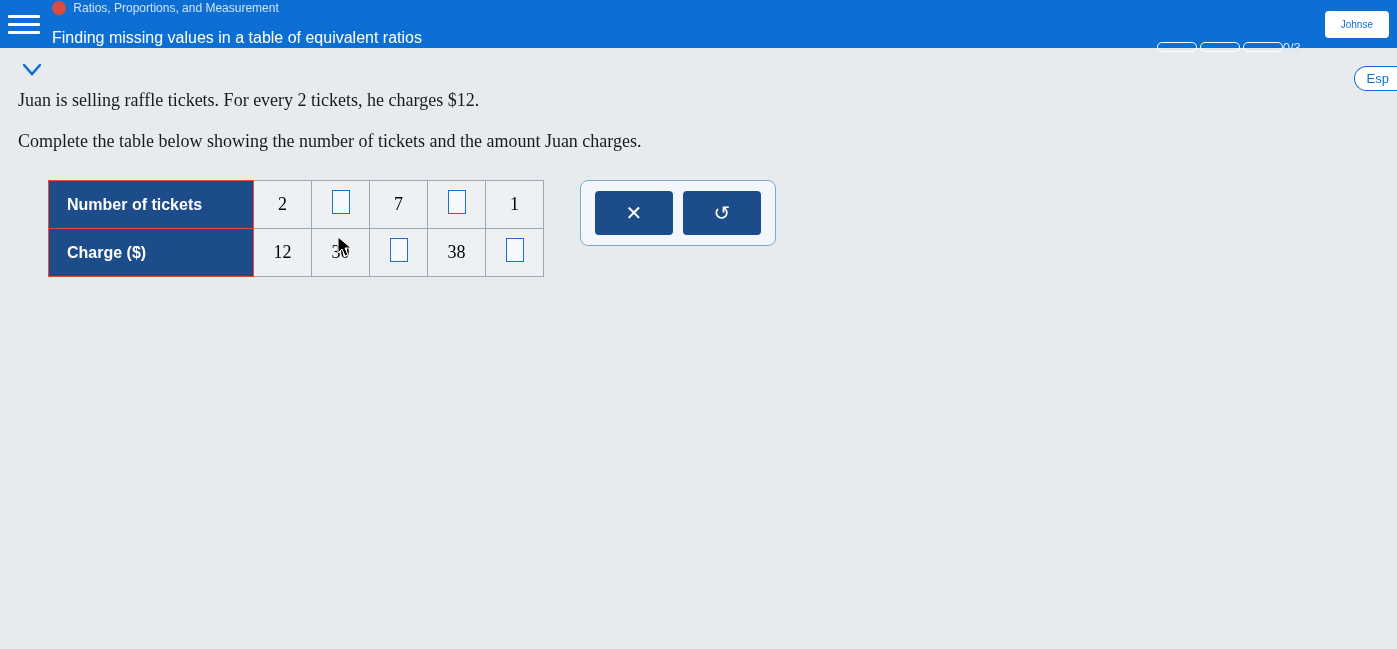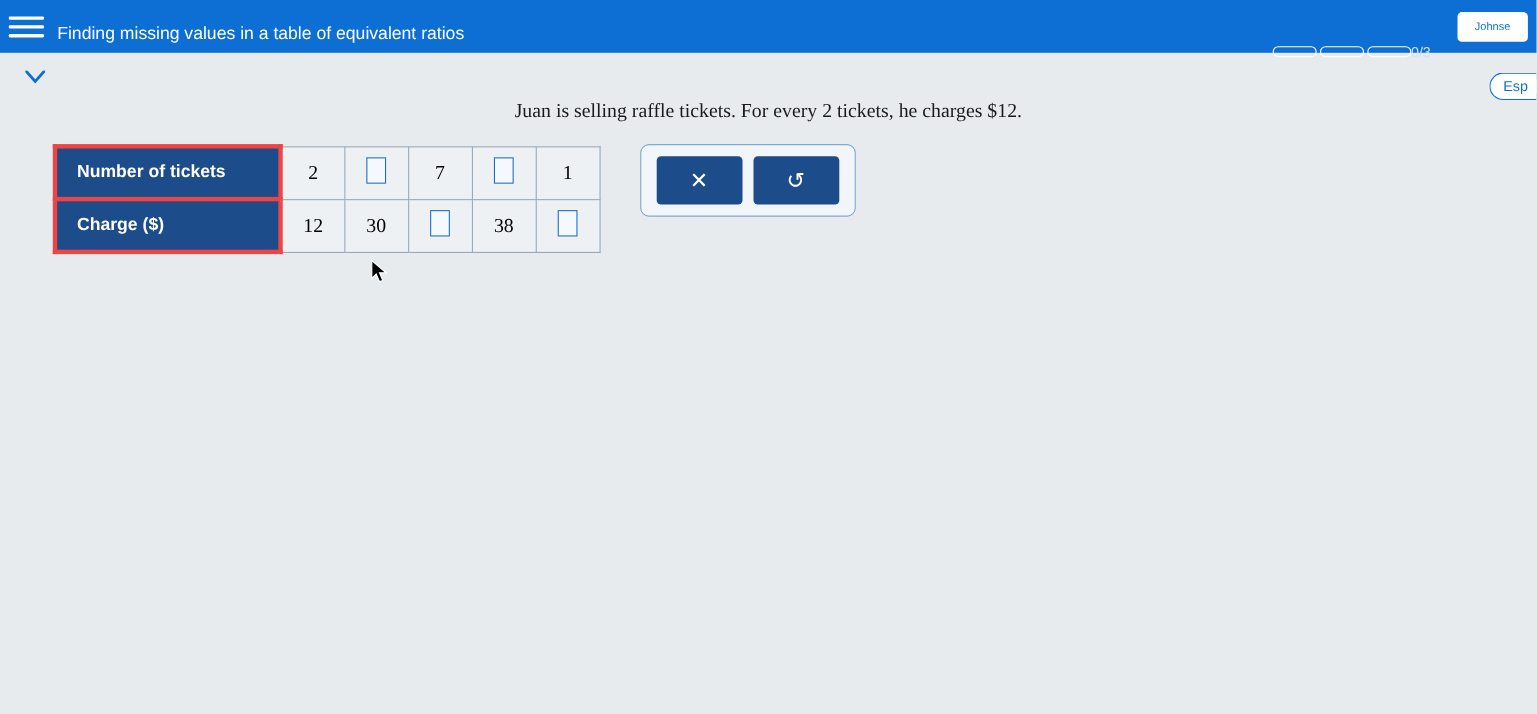--- a/index.html
+++ b/index.html
@@ -111,21 +111,20 @@
       font-size: 13px;
       color: #0d6fd4;
       background: white;
       cursor: pointer;
     }
     .problem-text {
       font-size: 18px;
       color: #1a1a1a;
       margin: 8px 0 20px 0;
       font-family: Georgia, serif;
-      text-align: center;
     }
     .problem-text .math {
       font-family: Georgia, serif;
     }
     .instruction {
       font-size: 18px;
       color: #1a1a1a;
       margin-bottom: 28px;
       font-family: Georgia, serif;
     }
@@ -138,21 +137,21 @@
     table.ratio {
       border-collapse: collapse;
     }
     table.ratio th {
       background: #1d4c8a;
       color: white;
       font-weight: bold;
       text-align: left;
       padding: 2px 18px;
       font-size: 16px;
-      border: 4px solid #ef4444;
+      border: 1px solid #ef4444;
       width: 205px;
     }
     table.ratio td {
       border: 1px solid #9aaabb;
       text-align: center;
       font-size: 18px;
       width: 58px;
       height: 48px;
       font-family: Georgia, serif;
       background: #eef1f3;
@@ -196,20 +195,24 @@
 </head>
 <body>
 
 <div class="header">
   <div class="hamburger">
     <span></span>
       <span></span>
       <span></span>
   </div>
   <div>
+    <div class="breadcrumb">
+      <span class="bc-dot"></span>
+      <span>Ratios, Proportions, and Measurement</span>
+    </div>
     <div class="lesson-title">Finding missing values in a table of equivalent ratios</div>
   </div>
   <div class="header-mid"></div>
   <div class="progress-wrap">
     <div class="progress-pills">
       <div class="pill"></div>
       <div class="pill"></div>
       <div class="pill"></div>
     </div>
     <span class="progress-count">0/3</span>
@@ -222,20 +225,21 @@
     <svg width="18" height="12" viewBox="0 0 18 12">
         <path d="M1 1 L9 10 L17 1" stroke="#0d6fd4" stroke-width="2.5" fill="none" stroke-linecap="round"></path>
       </svg>
   </div>
 
   <button class="esp-btn">Esp</button>
 
   <p class="problem-text">
     <span>Juan is selling raffle tickets. For every </span><span class="math">2</span><span> tickets, he charges </span><span class="math">$12</span><span>.</span>
   </p>
+  <p class="instruction">Complete the table below showing the number of tickets and the amount Juan charges.</p>
 
   <div class="work-row">
     <table class="ratio">
       <tbody>
           <tr>
         <th>Number of tickets</th>
         <td>2</td>
         <td><span class="input-box"></span></td>
         <td>7</td>
         <td><span class="input-box"></span></td>

